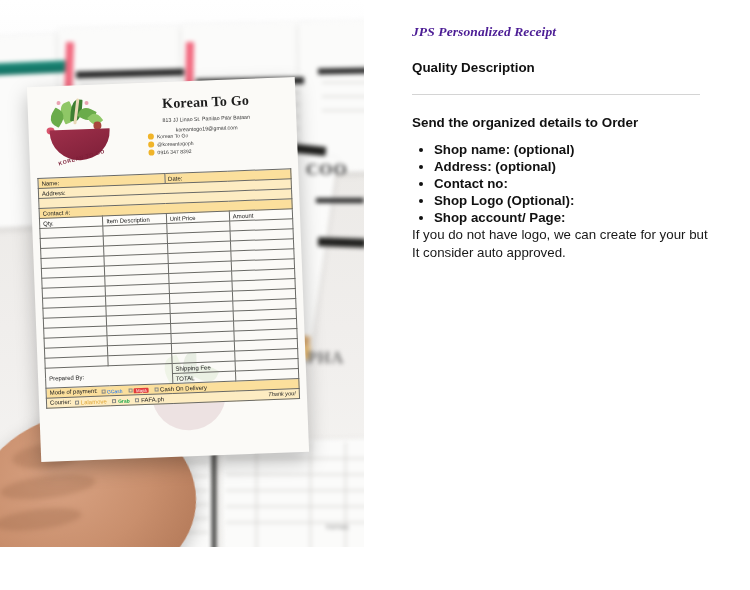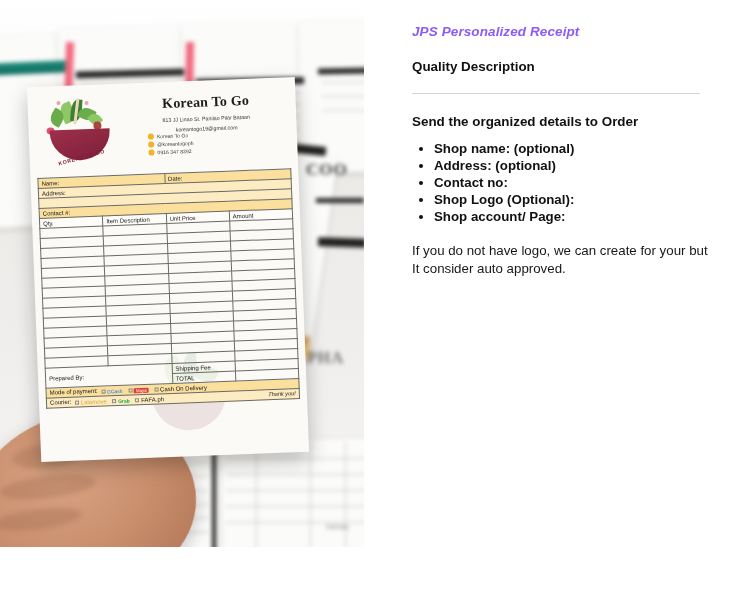--- a/index.html
+++ b/index.html
@@ -145,42 +145,42 @@
   .chip .bx { display:inline-block; width:4px;height:4px;border:1px solid #8a8a86; vertical-align: middle; }
   .gcash { color: #0d6efd; font-size: 5px; }
   .maya { background: #e23b3b; color:#fff; font-size:4.4px; padding: 0 2px; border-radius: 1px; }
   .grab { color: #18a84c; font-size: 5px; font-weight: bold; }
   .thanks { font-style: italic; font-size: 5.6px; text-align: right; }
 
   
   .desc { position: absolute; left: 412px; top: 0; width: 300px; }
   .d-title {
     font-size: 13.5px; font-weight: bold; font-style: italic;
-    color: #8b5cf6; margin-top: 24px; letter-spacing: .1px;
+    color: #4c1d95; margin-top: 24px; letter-spacing: .1px; font-family: Liberation Serif, serif;
   }
   .d-para {
     font-size: 13.3px; color: #181818; line-height: 1.29;
     margin-top: 16px;
   }
   .d-sub {
     font-size: 13.4px; font-weight: bold; color: #111; margin-top: 20px;
   }
   ul.d-list {
     margin: 11px 0 0 0; padding-left: 22px;
   }
   ul.d-list li {
     font-size: 13.3px; font-weight: bold; color: #111;
     line-height: 1.285; list-style: disc;
   }
   .divider {
     height: 1px; background: #d4d4d4; margin-top: 19px; width: 288px;
   }
   .d-note {
     font-size: 13.3px; color: #181818; line-height: 1.3;
-    margin-top: 17px; padding-left: 0px;
+    padding-left: 0px;
   }
 </style>
 </head>
 <body>
 
 <div class="page">
 
   <div class="photo">
     <div class="photo-bg"></div>
 

